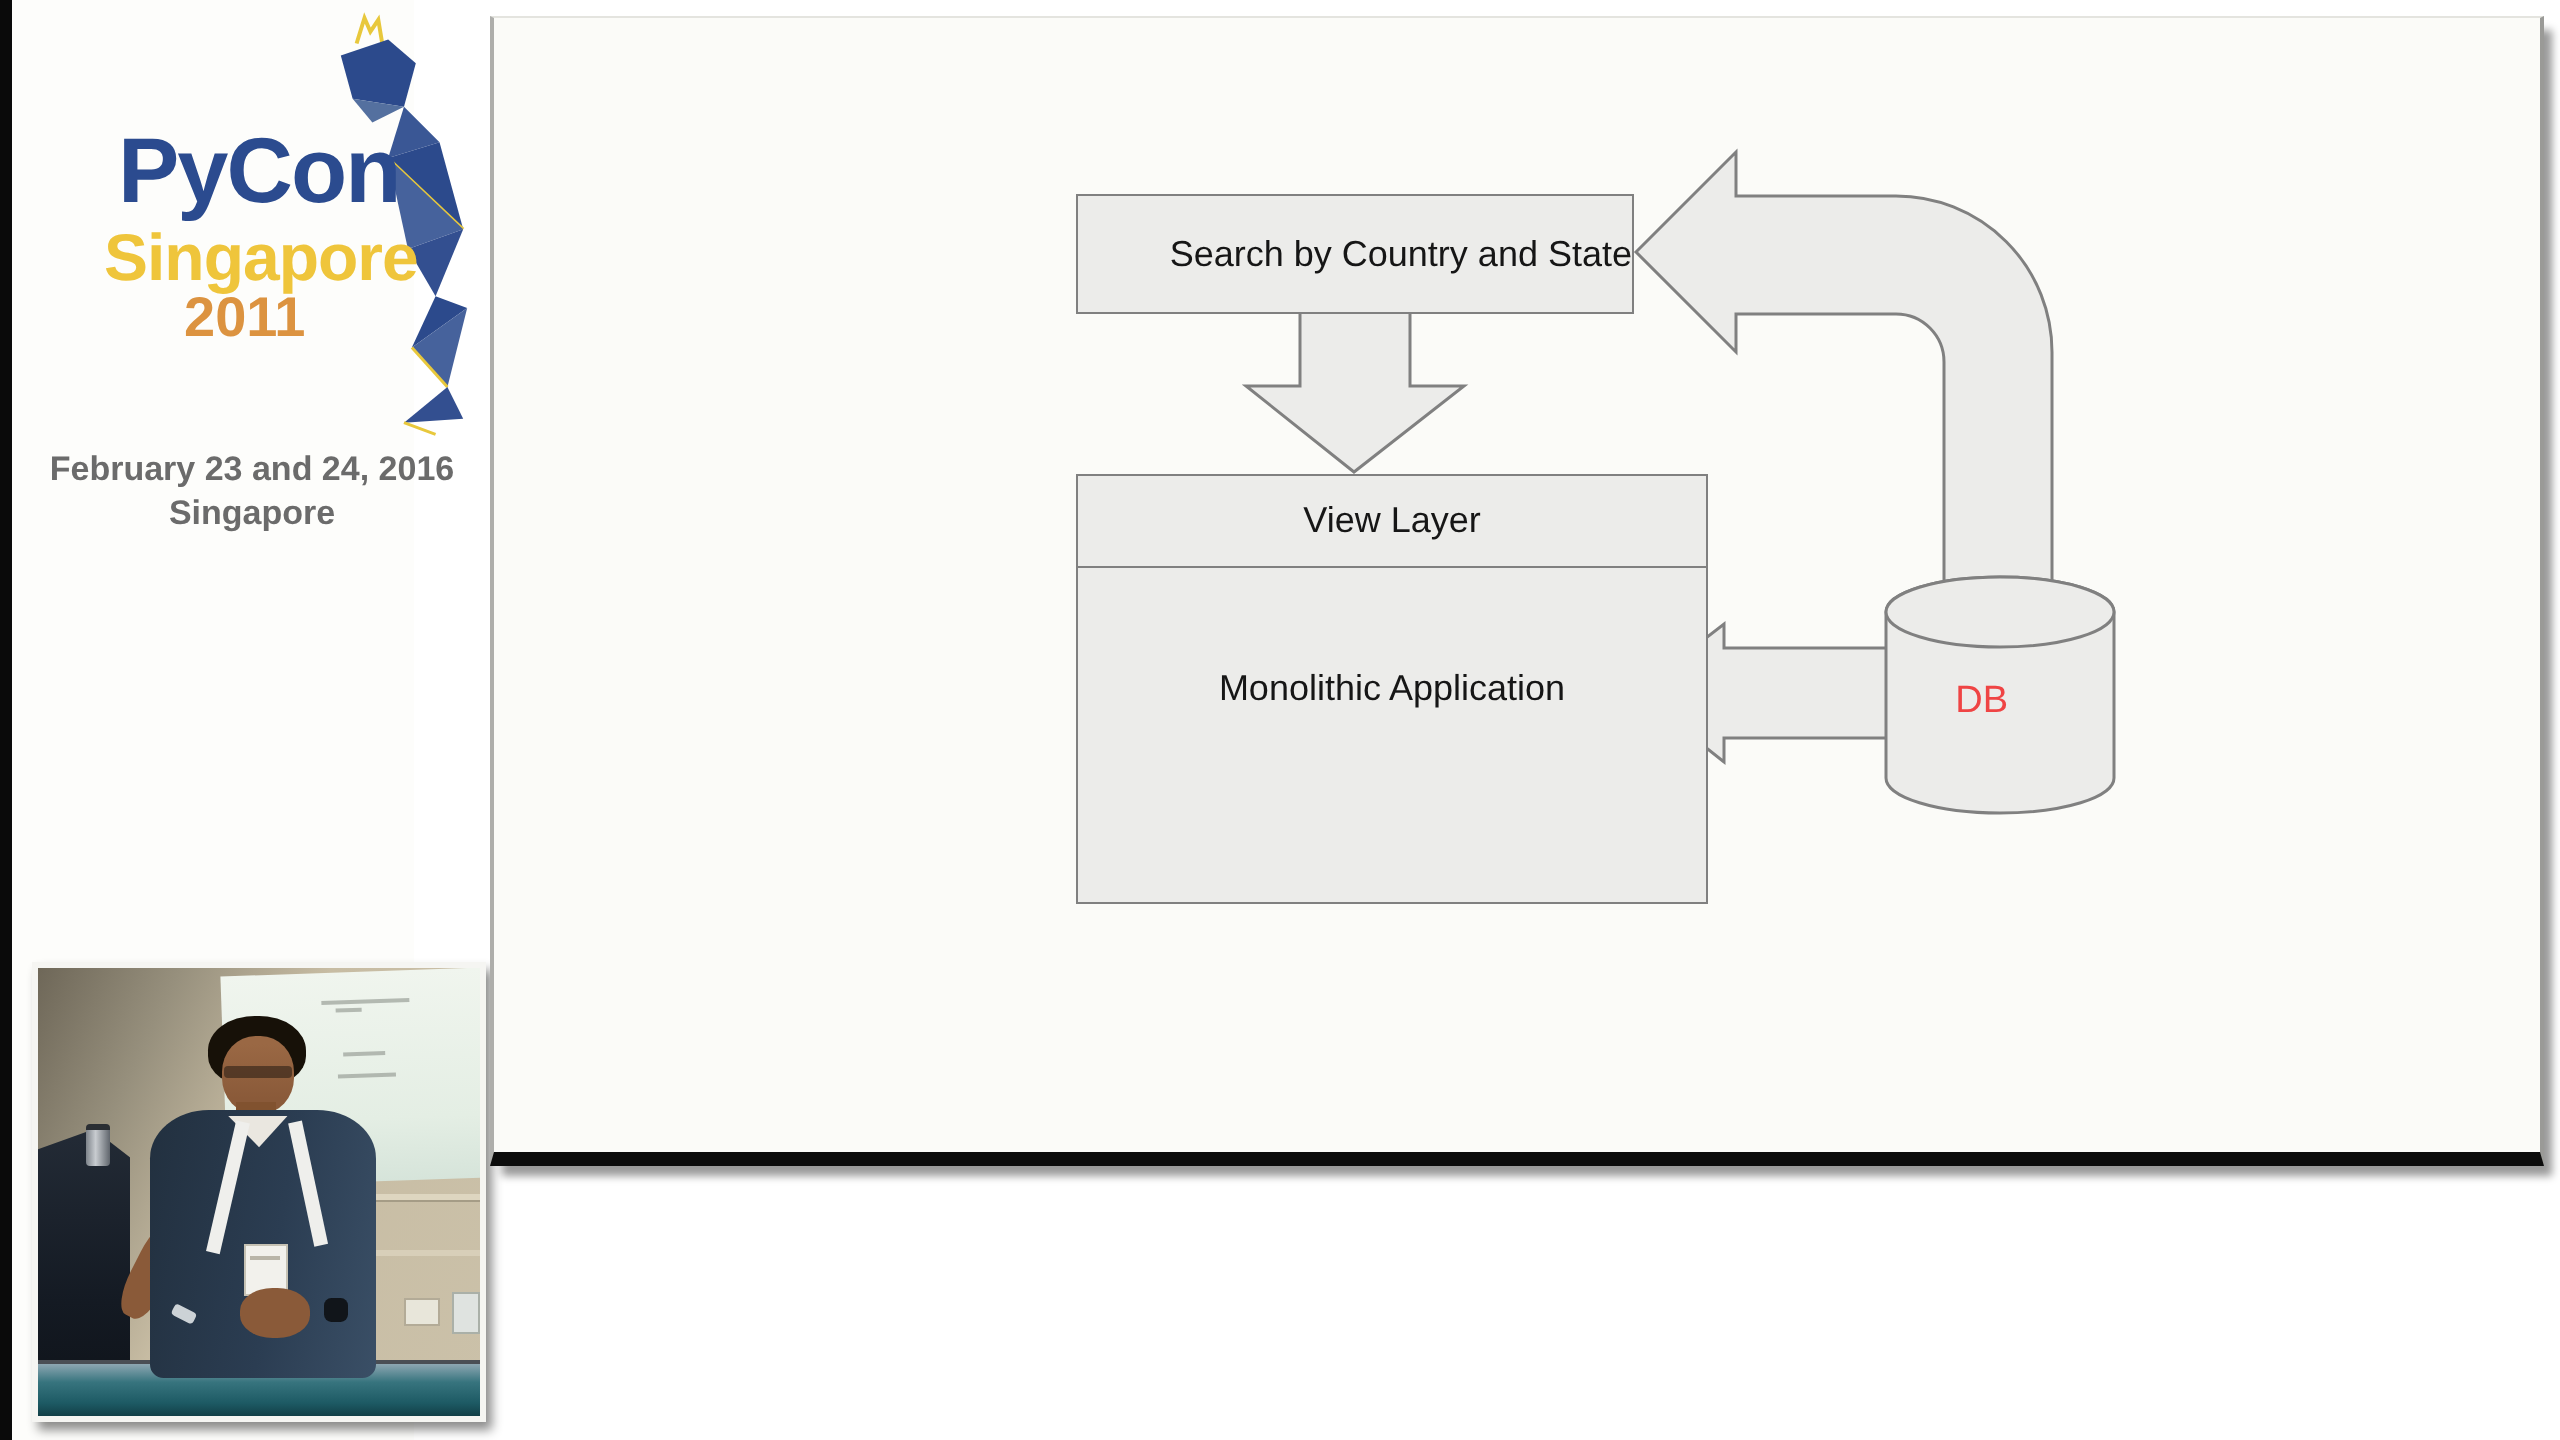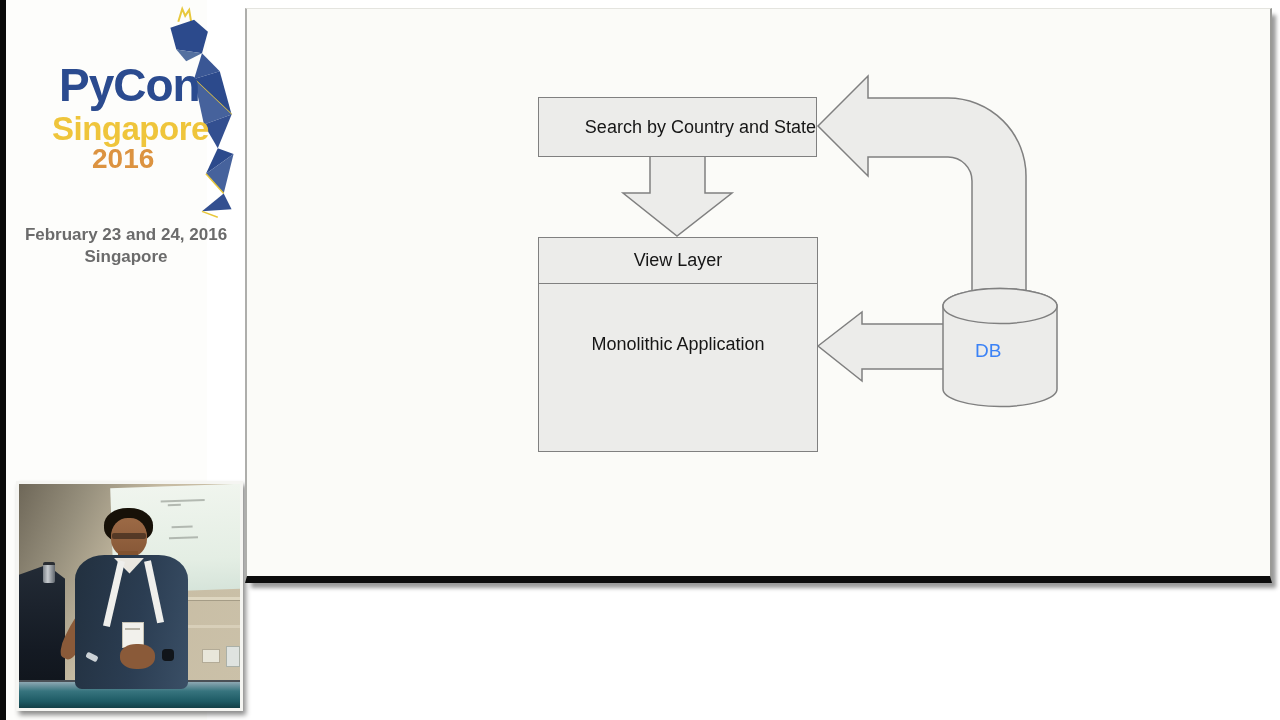--- a/index.html
+++ b/index.html
@@ -80,27 +80,27 @@
   
   .slide { position:absolute; left:245px; top:8px; width:1027px; height:575px;
            background:#fbfbf8; border-left:2px solid #aeaeab; border-top:1px solid #e4e4df;
            border-right:2px solid #9a9a97; border-bottom:7px solid #0c0c0c;
            box-shadow:5px 6px 4px -1px rgba(0,0,0,0.40); }
   .diagram-svg { position:absolute; left:0; top:0; width:1280px; height:720px; pointer-events:none; }
   .dg-box { position:absolute; background:#ececea; border:1.5px solid #808080;
             color:#161616; font-size:18px; text-align:center; }
   .api-box { left:538px; top:97px; width:279px; height:60px;
              display:flex; flex-direction:column; justify-content:center; line-height:23px;text-align:right; }
-  .mono-box { left:538px; top:237px; width:280px; height:215px; }
+  .mono-box { left:538px; top:237px; width:316px; height:215px; }
   .mono-header { position:absolute; left:0; top:0; width:100%; height:46px;
                  border-bottom:1.5px solid #808080;
                  display:flex; align-items:center; justify-content:center; }
   .mono-label { position:absolute; left:0; top:96px; width:100%; text-align:center; }
-  .db-label { position:absolute; left:975px; top:340px; width:80px; text-align:left;
-              font-size:19px; color:#3b82f6; }
+  .db-label { position:absolute; left:924px; top:340px; width:80px; text-align:right;
+              font-size:19px; color:#ef4444; }
 </style>
 </head>
 <body>
 
 <div class="canvas">
 
   <div class="left-strip"></div>
 
   <div class="sidebar">
 
@@ -115,21 +115,21 @@
       <polygon points="48,122 76,112 62,146" fill="#334f90"></polygon>
       <polygon points="62,146 78,152 50,172" fill="#2c4a8c"></polygon>
       <polygon points="50,172 78,152 68,192" fill="#46629c"></polygon>
       <line x1="50" y1="172" x2="68" y2="192" stroke="#e8c83c" stroke-width="1.5"></line>
       <polygon points="68,192 46,210 76,208" fill="#334f90"></polygon>
       <line x1="46" y1="210" x2="62" y2="216" stroke="#e8c83c" stroke-width="1.5"></line>
     </svg>
 
     <div class="logo-title">PyCon</div>
     <div class="logo-subtitle">Singapore</div>
-    <div class="logo-year">2016</div>
+    <div class="logo-year">2011</div>
 
     <div class="date-block">
       <div>February 23 and 24, 2016</div>
       <div>Singapore</div>
     </div>
 
     <div class="photo-frame">
       <div class="photo">
         <div class="screen">
           <div class="screen-line" style="left:38%; top:13%; width:34%; height:2px;"></div>

